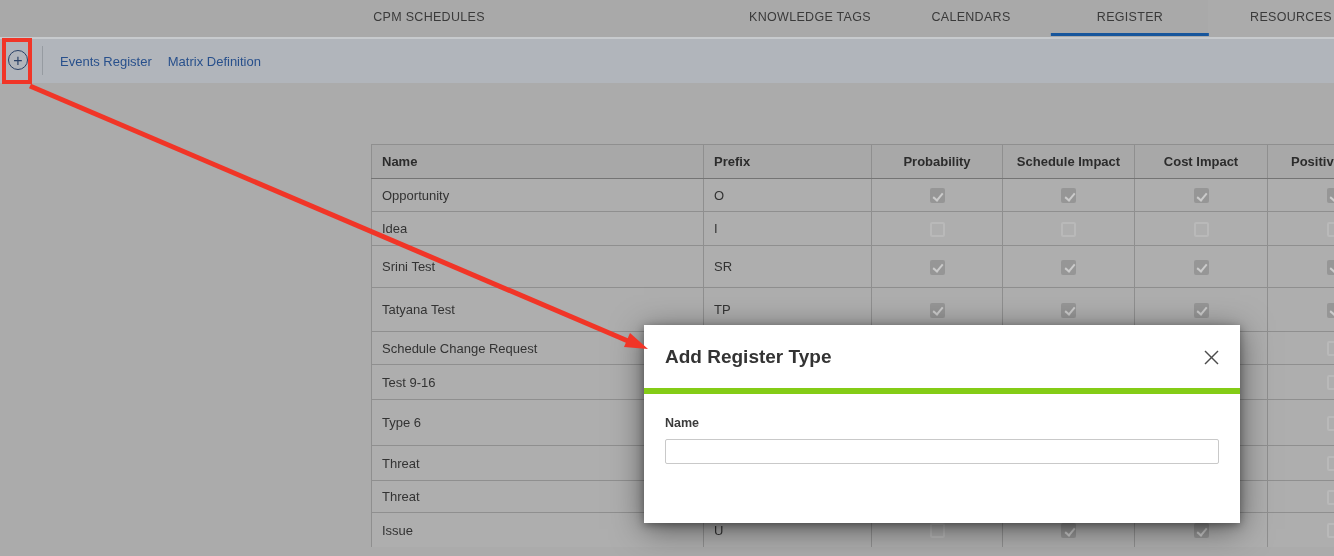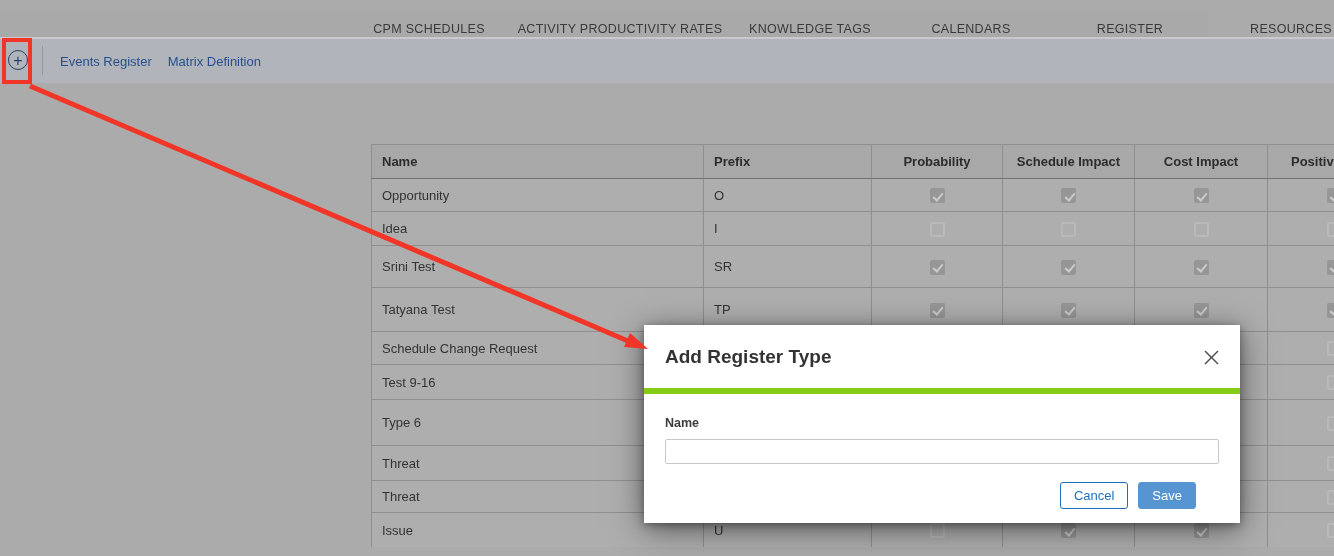--- a/index.html
+++ b/index.html
@@ -1,20 +1,20 @@
 <!DOCTYPE html>
 <html><head>
 <meta charset="utf-8">
 <style>
   html,body{margin:0;padding:0;}
   body{font-family:"Liberation Sans","DejaVu Sans",sans-serif;}
   .screen{position:relative;width:1334px;height:556px;background:#ababab;overflow:hidden;}
 
   
-  .topnav{position:absolute;left:0;top:12px;width:1184px;height:37px;background:#a9a9a9;padding-left:24px;}
+  .topnav{position:absolute;left:0;top:0;width:1184px;height:37px;background:#a9a9a9;padding-left:24px;}
   .tab{position:absolute;top:0;height:37px;line-height:35px;transform:translateX(-50%);
        font-size:12.5px;letter-spacing:.3px;color:#3a3a3a;white-space:nowrap;cursor:pointer;}
   .tab.active::after{content:"";position:absolute;left:50%;transform:translateX(-50%);
        bottom:1px;width:158px;height:3.5px;background:#17569c;}
 
   
   .subnav{position:absolute;left:0;top:37px;width:1334px;height:46px;background:#b1b5bb;
           border-top:2px solid #c7cacd;box-sizing:border-box;}
   .add-btn{position:absolute;left:6px;top:6px;width:24px;height:30px;background:none;border:none;
            padding:0;cursor:pointer;display:flex;align-items:center;justify-content:center;}
@@ -59,21 +59,20 @@
   
   .annotation{position:absolute;left:0;top:0;width:1334px;height:556px;pointer-events:none;z-index:30;}
 </style>
 </head>
 <body>
 
 <div class="screen">
 
   <div class="topnav">
       <div class="tab" style="left: 429px;">CPM SCHEDULES</div>
-      <div class="tab" style="left: 620px;">ACTIVITY PRODUCTIVITY RATES</div>
       <div class="tab" style="left: 810px;">KNOWLEDGE TAGS</div>
       <div class="tab" style="left: 971px;">CALENDARS</div>
       <div class="tab active" style="left: 1130px;">REGISTER</div>
       <div class="tab" style="left: 1291px;">RESOURCES</div>
     </div>
 
   <div class="subnav">
     <button class="add-btn">
       <span class="plus-circle">+</span>
     </button>
@@ -195,24 +194,20 @@
       <button class="modal-close">
         <svg width="17" height="17" viewBox="0 0 17 17">
           <line x1="2" y1="2" x2="15" y2="15" stroke="#4c4c4c" stroke-width="1.4"></line>
           <line x1="15" y1="2" x2="2" y2="15" stroke="#4c4c4c" stroke-width="1.4"></line>
         </svg>
       </button>
     </div>
     <div class="modal-body">
       <label class="field-label">Name</label>
       <input class="text-input" type="text" value="" style="">
-      <div class="modal-footer">
-        <button class="btn btn-cancel">Cancel</button>
-        <button class="btn btn-save">Save</button>
-      </div>
     </div>
   </div>
 
   <svg class="annotation" viewBox="0 0 1334 556">
     <rect x="4" y="40" width="26" height="42" fill="none" stroke-width="4" class="red-stroke" stroke="#f13527"></rect>
     <line x1="30" y1="86" x2="628" y2="341" stroke-width="5" class="red-stroke" stroke="#f13527"></line>
     <polygon points="648,349 624,347 630,333" class="red-fill" fill="#f13527"></polygon>
   </svg>
 
 </div>

